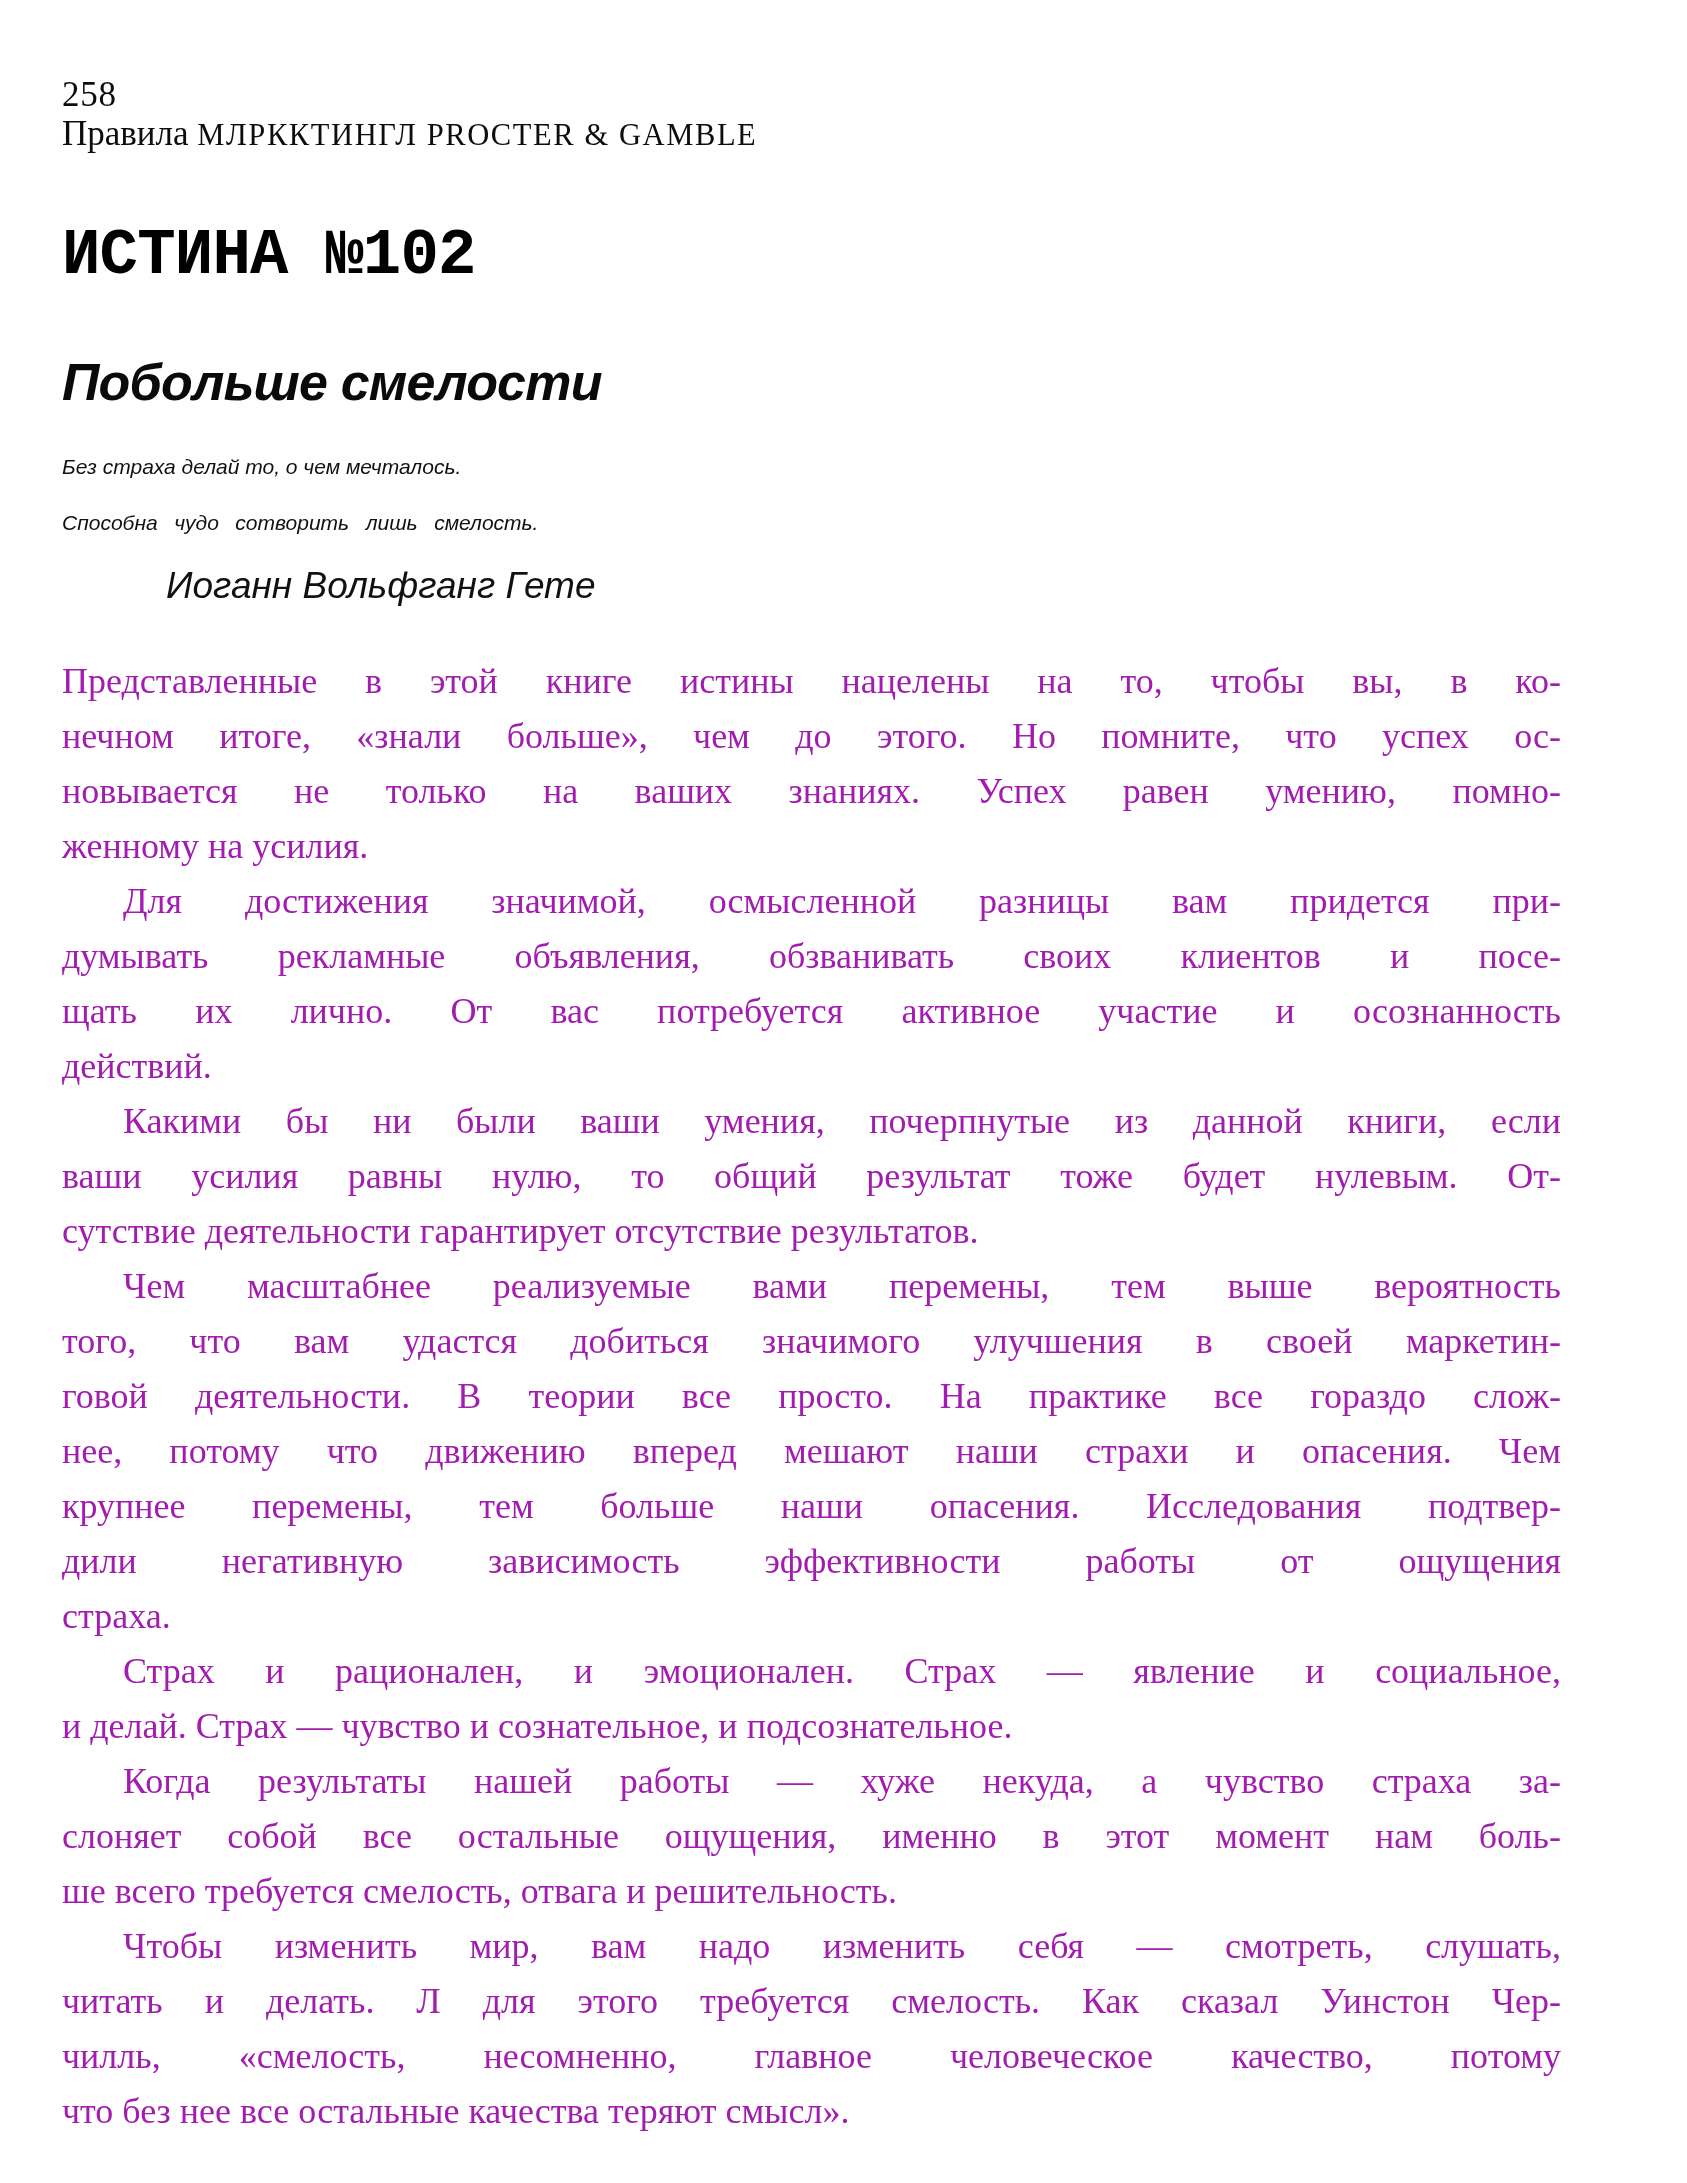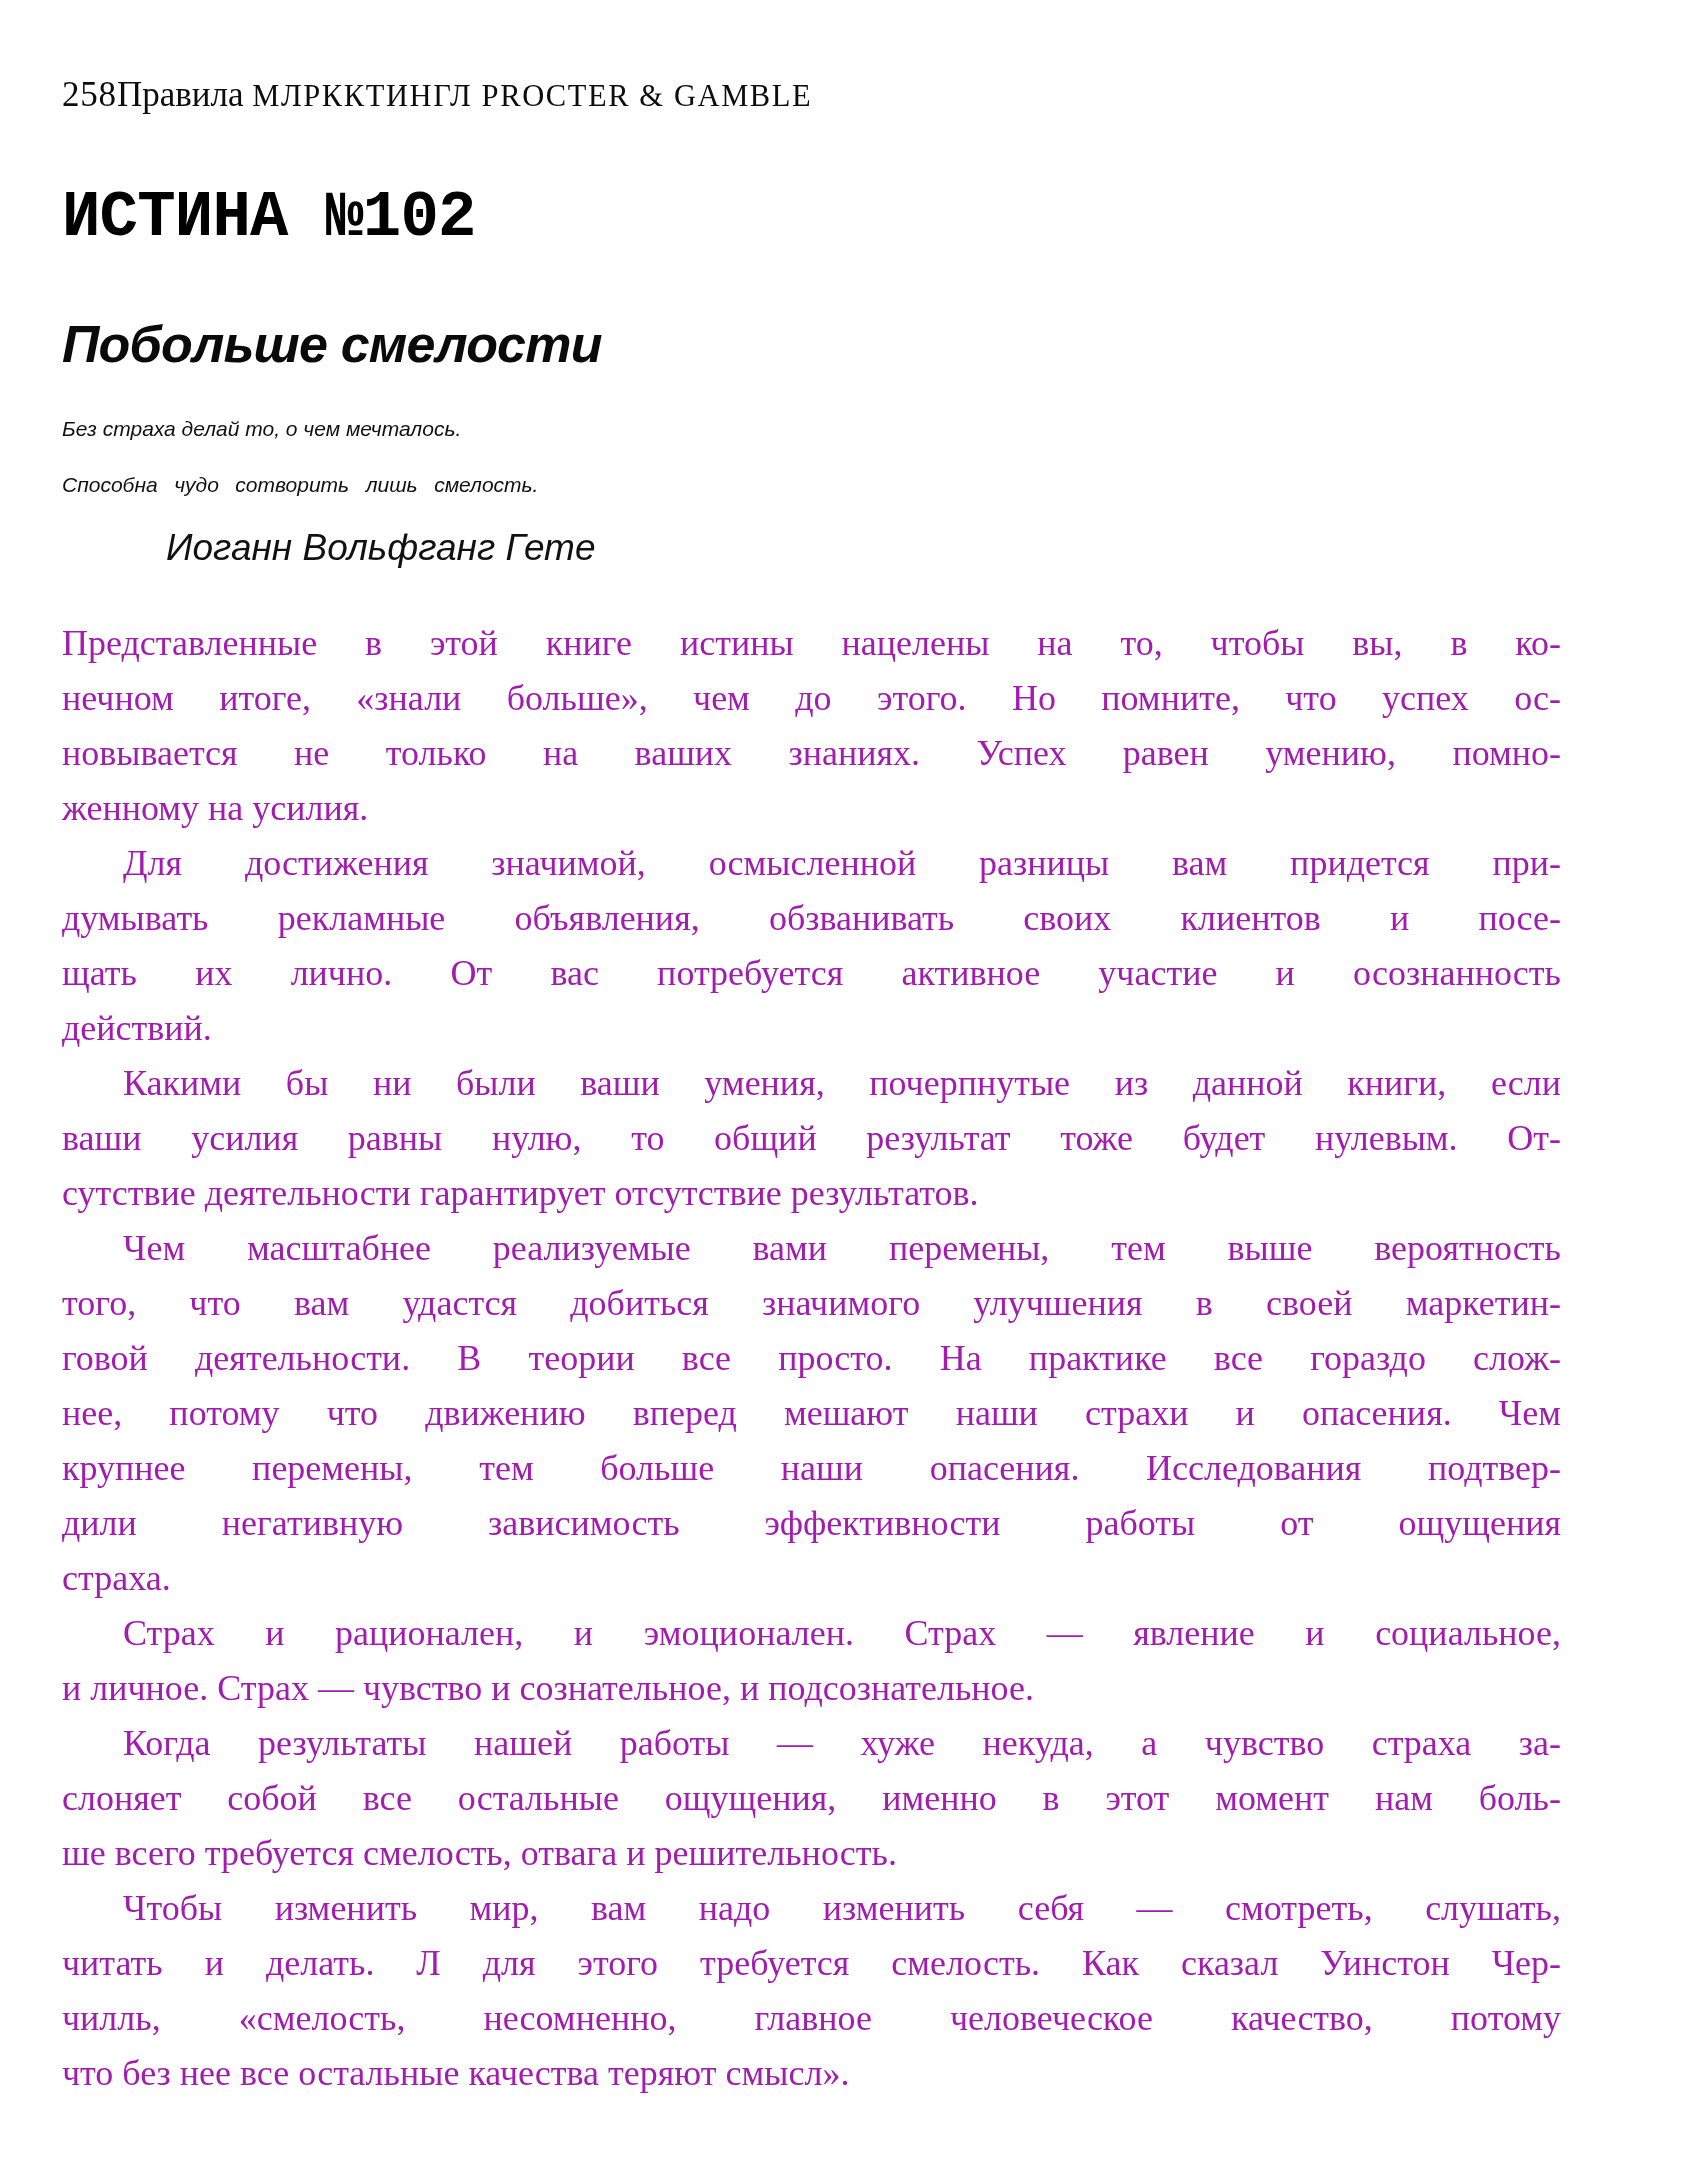--- a/index.html
+++ b/index.html
@@ -15,20 +15,21 @@
     width: 1687px; height: 2183px;
     padding: 76px 126px 0 62px;
   }
   
   .running-head {
     display: flex;
     align-items: baseline;
     font-size: 35px;
     line-height: 1.1;
     white-space: nowrap;
+    flex-direction: column;
   }
   .running-head .pageno { letter-spacing: 0.8px; }
   .running-head .rh-title { }
   .running-head .rh-caps {
     font-size: 30.5px;
     letter-spacing: 1.6px;
   }
   
   .truth-heading {
     margin: 71px 0 13px 0;
@@ -120,21 +121,21 @@
       <div class="bline">ваши усилия равны нулю, то общий результат тоже будет нулевым. От-</div>
       <div class="bline lastline">сутствие деятельности гарантирует отсутствие результатов.</div>
       <div class="bline indent">Чем масштабнее реализуемые вами перемены, тем выше вероятность</div>
       <div class="bline">того, что вам удастся добиться значимого улучшения в своей маркетин-</div>
       <div class="bline">говой деятельности. В теории все просто. На практике все гораздо слож-</div>
       <div class="bline">нее, потому что движению вперед мешают наши страхи и опасения. Чем</div>
       <div class="bline">крупнее перемены, тем больше наши опасения. Исследования подтвер-</div>
       <div class="bline">дили негативную зависимость эффективности работы от ощущения</div>
       <div class="bline lastline">страха.</div>
       <div class="bline indent">Страх и рационален, и эмоционален. Страх — явление и социальное,</div>
-      <div class="bline lastline">и личное. Страх — чувство и сознательное, и подсознательное.</div>
+      <div class="bline lastline">и делай. Страх — чувство и сознательное, и подсознательное.</div>
       <div class="bline indent">Когда результаты нашей работы — хуже некуда, а чувство страха за-</div>
       <div class="bline">слоняет собой все остальные ощущения, именно в этот момент нам боль-</div>
       <div class="bline lastline">ше всего требуется смелость, отвага и решительность.</div>
       <div class="bline indent">Чтобы изменить мир, вам надо изменить себя — смотреть, слушать,</div>
       <div class="bline">читать и делать. Л для этого требуется смелость. Как сказал Уинстон Чер-</div>
       <div class="bline">чилль, «смелость, несомненно, главное человеческое качество, потому</div>
       <div class="bline lastline">что без нее все остальные качества теряют смысл».</div>
     </div>
 
 </div>

